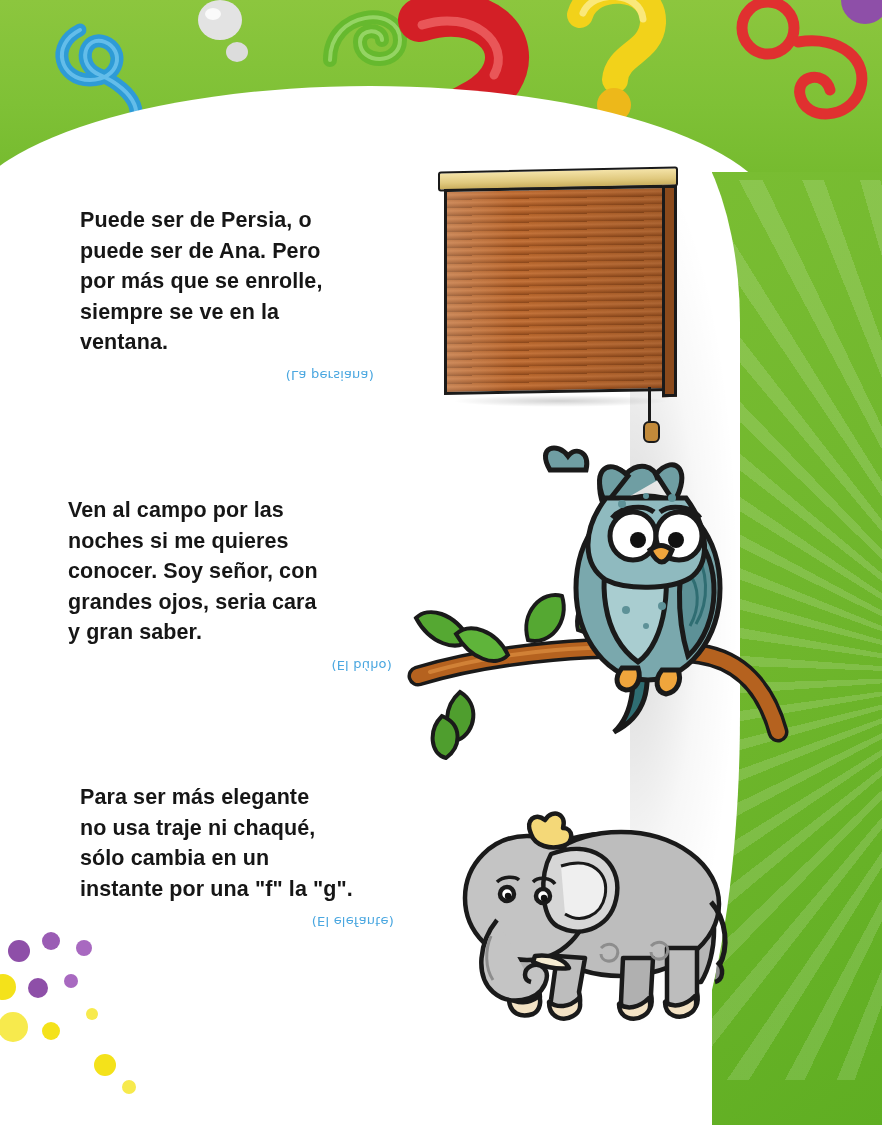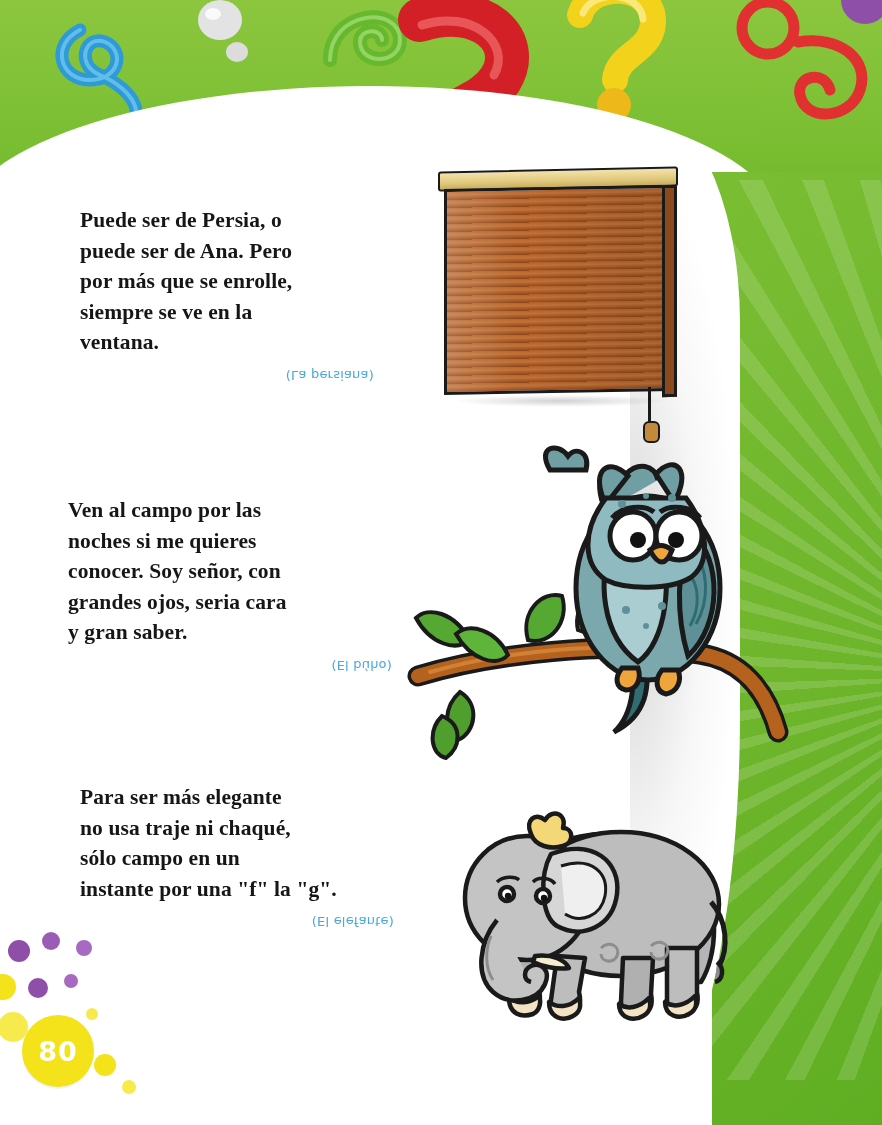--- a/index.html
+++ b/index.html
@@ -146,21 +146,21 @@
     font-weight: bold;
     color: #ffffff;
     letter-spacing: 1px;
   }
 
   
   .riddle {
     position: absolute;
   }
   .riddle-text {
-    font-family: Liberation Serif, serif;
+    font-family: Liberation Sans, sans-serif;
     font-size: 21.5px;
     line-height: 1.42;
     color: #161616;
     font-weight: 600;
     letter-spacing: .1px;
     white-space: pre-line;
   }
   .riddle-answer {
     font-family: "DejaVu Sans", sans-serif;
     font-size: 13px;
@@ -368,21 +368,21 @@
         <circle cx="272" cy="58" r="4"></circle>
       <circle cx="226" cy="170" r="4"></circle>
         <circle cx="246" cy="186" r="3"></circle>
         <circle cx="262" cy="166" r="4"></circle>
     </g>
   </svg>
 
   <div class="riddle" style="left:80px; top:782px; width:320px;">
     <div class="riddle-text">Para ser más elegante
 no usa traje ni chaqué,
-sólo campo en un
+sólo cambia en un
 instante por una "f" la "g".</div>
     <div class="answer-row">
       <span class="riddle-answer">(El elefante)</span>
     </div>
   </div>
 
   <svg class="illus eleph-wrap" viewBox="0 0 340 260">
     <g stroke="#1a1a1a" stroke-width="4.5" stroke-linejoin="round">
 
       <path d="M118 98 C150 54 250 52 286 94 C318 132 312 186 296 212 L272 212 C276 184 268 160 250 150 C210 136 160 150 140 180 L112 176 C96 150 98 120 118 98 Z" fill="#b5b5b5"></path>
@@ -437,17 +437,14 @@
     <div class="dot" style="left:0px; top:44px; width:26px; height:26px; background:#f4e21a;"></div>
     <div class="dot" style="left:38px; top:48px; width:20px; height:20px; background:#8e4fa8;"></div>
     <div class="dot" style="left:74px; top:44px; width:14px; height:14px; background:#a869c0;"></div>
     <div class="dot" style="left:8px; top:82px; width:30px; height:30px; background:#f7ea4d;"></div>
     <div class="dot" style="left:52px; top:92px; width:18px; height:18px; background:#f4e21a;"></div>
     <div class="dot" style="left:96px; top:78px; width:12px; height:12px; background:#f7ea4d;"></div>
     <div class="dot" style="left:104px; top:124px; width:22px; height:22px; background:#f4e21a;"></div>
     <div class="dot" style="left:132px; top:150px; width:14px; height:14px; background:#f7ea4d;"></div>
   </div>
 
-  <div class="page-number-badge">
-    <span>80</span>
-  </div>
 
 </div>
 
 </body></html>

